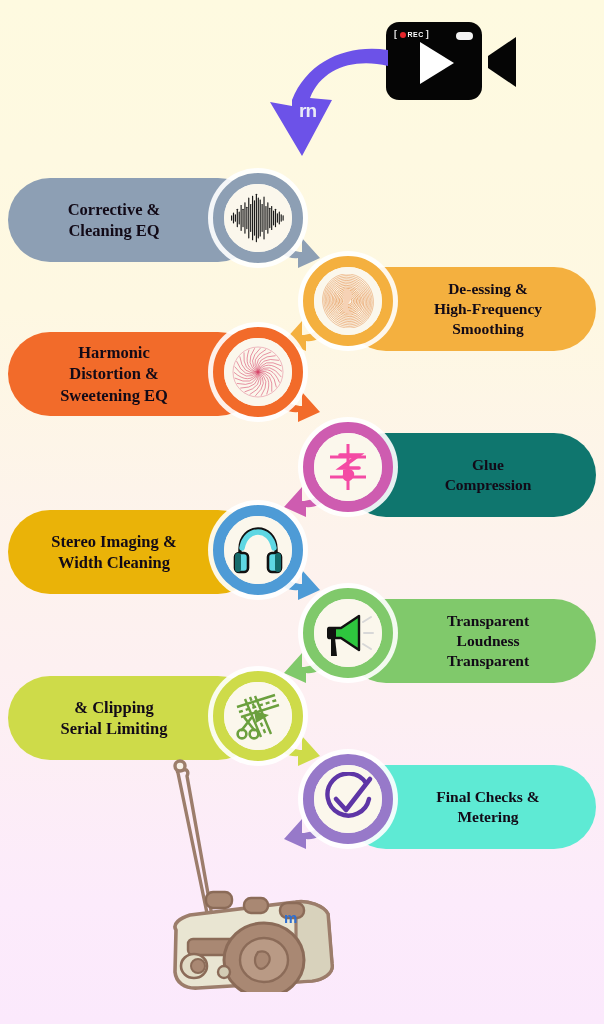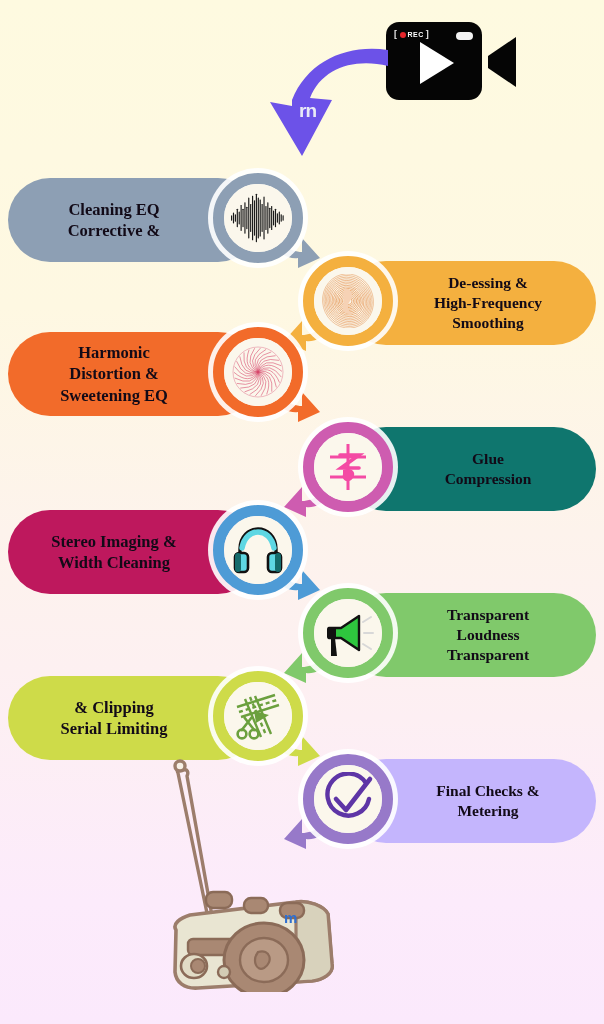--- a/index.html
+++ b/index.html
@@ -29,21 +29,21 @@
     font-family:"Liberation Sans",sans-serif;font-weight:bold;font-size:19px;color:#e9eaf6;
     letter-spacing:-1px;line-height:1;}
 
   
   .row{position:absolute;height:100px;}
   .row.left{left:8px;width:300px;}
   .row.right{left:296px;width:300px;}
 
   .pill{position:absolute;top:8px;height:84px;border-radius:42px;display:flex;align-items:center;}
   .row.left  .pill{left:0;width:252px;justify-content:flex-start;padding-left:26px;padding-right:66px;box-sizing:border-box;}
-  .row.right .pill{right:0;width:252px;justify-content:center;padding-right:30px;padding-left:66px;box-sizing:border-box;}
+  .row.right .pill{right:0;width:252px;justify-content:center;padding-right:30px;padding-left:66px;box-sizing:border-box;margin-top:6px;}
 
   .pill-label{font-family:"Liberation Serif",serif;font-weight:bold;color:#120a17;
      font-size:16.5px;line-height:1.28;text-align:center;width:100%;}
   .row.right .pill-label{font-size:15.5px;}
 
   
   .mag{position:absolute;top:-4px;width:104px;height:104px;}
   .row.left  .mag{left:198px;}
   .row.right .mag{left:0px;}
 
@@ -90,22 +90,22 @@
     <svg width="130" height="118" viewBox="0 0 130 118">
       <path d="M126 6 C 86 0, 46 16, 30 56 L 30 62 L 8 58 L 40 112 L 70 56 L 48 54 C 60 24, 92 14, 126 22 Z" fill="#6C52E8"></path>
     </svg>
     <div class="entry-logo">rn</div>
   </div>
 
   <div id="rows">
       <div class="row left" style="top: 170px;">
         <div class="pill" style="background:#8D9FB4">
        <div class="pill-label">
+            <div>Corrective &amp;</div>
             <div>Cleaning EQ</div>
-            <div>Corrective &amp;</div>
           </div>
      </div>
      <div class="mag" style="--c:#8D9FB4">
        <div class="mag-handle"><svg width="58" height="52" viewBox="0 0 58 52">
               <path d="M2 4 C 14 26, 26 34, 38 34 L 38 20 L 56 40 L 34 50 L 34 40 C 18 42, 6 26, 0 12 Z" fill="#8D9FB4"></path>
             </svg></div>
        <div class="mag-halo"></div>
        <div class="mag-ring"></div>
        <div class="mag-inner">
             <svg width="54" height="54" viewBox="0 0 58 54">
@@ -243,21 +243,21 @@
         <line x1="27" y1="4" x2="27" y2="50" stroke="#F44BA4" stroke-width="3"></line>
         <line x1="9" y1="17" x2="45" y2="17" stroke="#F44BA4" stroke-width="3"></line>
         <line x1="9" y1="37" x2="45" y2="37" stroke="#F44BA4" stroke-width="3"></line>
         <path d="M19 15 L38 15 L20 28 L38 28" fill="none" stroke="#F44BA4" stroke-width="3.6" stroke-linecap="round"></path>
         <path d="M22 30 C 30 27, 36 32, 32 38 C 28 44, 20 41, 22 34 Z" fill="#F44BA4"></path>
       </svg>
           </div>
      </div>
       </div>
       <div class="row left" style="top: 502px;">
-        <div class="pill" style="background:#be185d">
+        <div class="pill" style="background:#eab308">
        <div class="pill-label">
             <div>Stereo Imaging &amp;</div>
             <div>Width Cleaning</div>
           </div>
      </div>
      <div class="mag" style="--c:#4E9BD6">
        <div class="mag-handle"><svg width="58" height="52" viewBox="0 0 58 52">
               <path d="M2 4 C 14 26, 26 34, 38 34 L 38 20 L 56 40 L 34 50 L 34 40 C 18 42, 6 26, 0 12 Z" fill="#4E9BD6"></path>
             </svg></div>
        <div class="mag-halo"></div>
@@ -327,21 +327,21 @@
         <g stroke="#6BA03E" stroke-width="2.6" fill="none">
           <path d="M13 28 L24 42 M21 28 L10 42"></path>
           <circle cx="11" cy="45" r="4.4"></circle>
                 <circle cx="23" cy="45" r="4.4"></circle>
         </g>
       </svg>
           </div>
      </div>
       </div>
       <div class="row right" style="top: 751px;">
-        <div class="pill" style="background:#c4b5fd">
+        <div class="pill" style="background:#5eead4">
        <div class="pill-label">
             <div>Final Checks &amp;</div>
             <div>Metering</div>
           </div>
      </div>
      <div class="mag" style="--c:#9779C9">
        <div class="mag-handle"><svg width="58" height="52" viewBox="0 0 58 52">
               <path d="M56 4 C 44 26, 32 34, 20 34 L 20 20 L 2 40 L 24 50 L 24 40 C 40 42, 52 26, 58 12 Z" fill="#9779C9"></path>
             </svg></div>
        <div class="mag-halo"></div>

